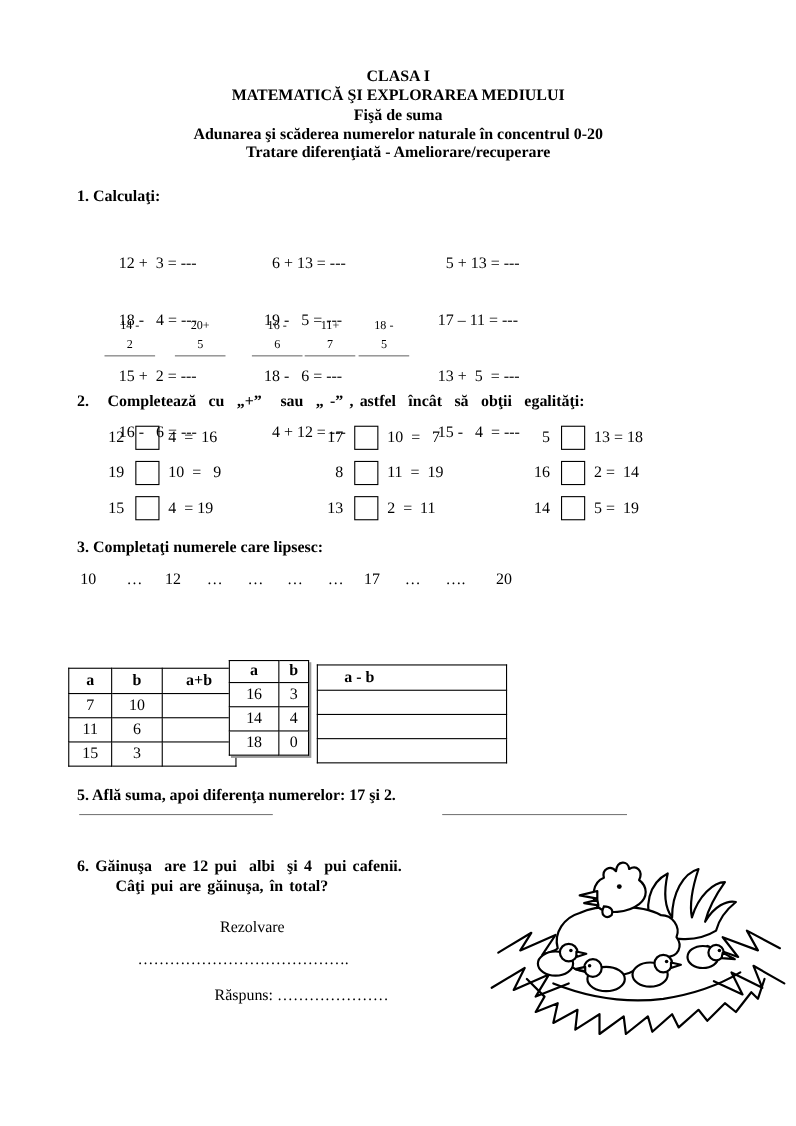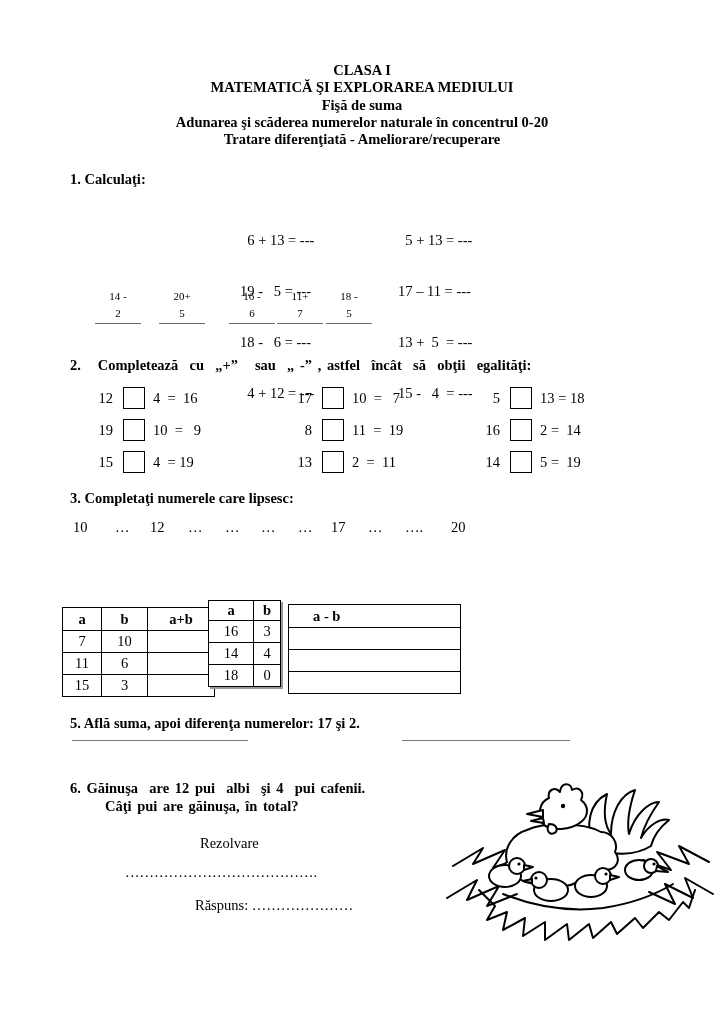--- a/index.html
+++ b/index.html
@@ -44,20 +44,26 @@
   <div class="header">
     <div>CLASA I</div>
     <div>MATEMATICĂ ŞI EXPLORAREA MEDIULUI</div>
     <div>Fişă de suma</div>
     <div>Adunarea şi scăderea numerelor naturale în concentrul 0-20</div>
     <div>Tratare diferenţiată - Ameliorare/recuperare</div>
   </div>
 
   <div class="abs sec-title" style="left:70px;top:171px;">1. Calculaţi:</div>
 
+  <div class="abs eqcol" style="left:108px;top:198px;">
+    <div>12 +  3 = ---</div>
+    <div>18 -   4 = ---</div>
+    <div>15 +  2 = ---</div>
+    <div>16 -   6 = ---</div>
+  </div>
   <div class="abs eqcol" style="left:240px;top:198px;">
     <div>  6 + 13 = ---</div>
     <div>19 -   5 = ---</div>
     <div>18 -   6 = ---</div>
     <div>  4 + 12 = ---</div>
   </div>
   <div class="abs eqcol" style="left:398px;top:198px;">
     <div>  5 + 13 = ---</div>
     <div>17 – 11 = ---</div>
     <div>13 +  5  = ---</div>

